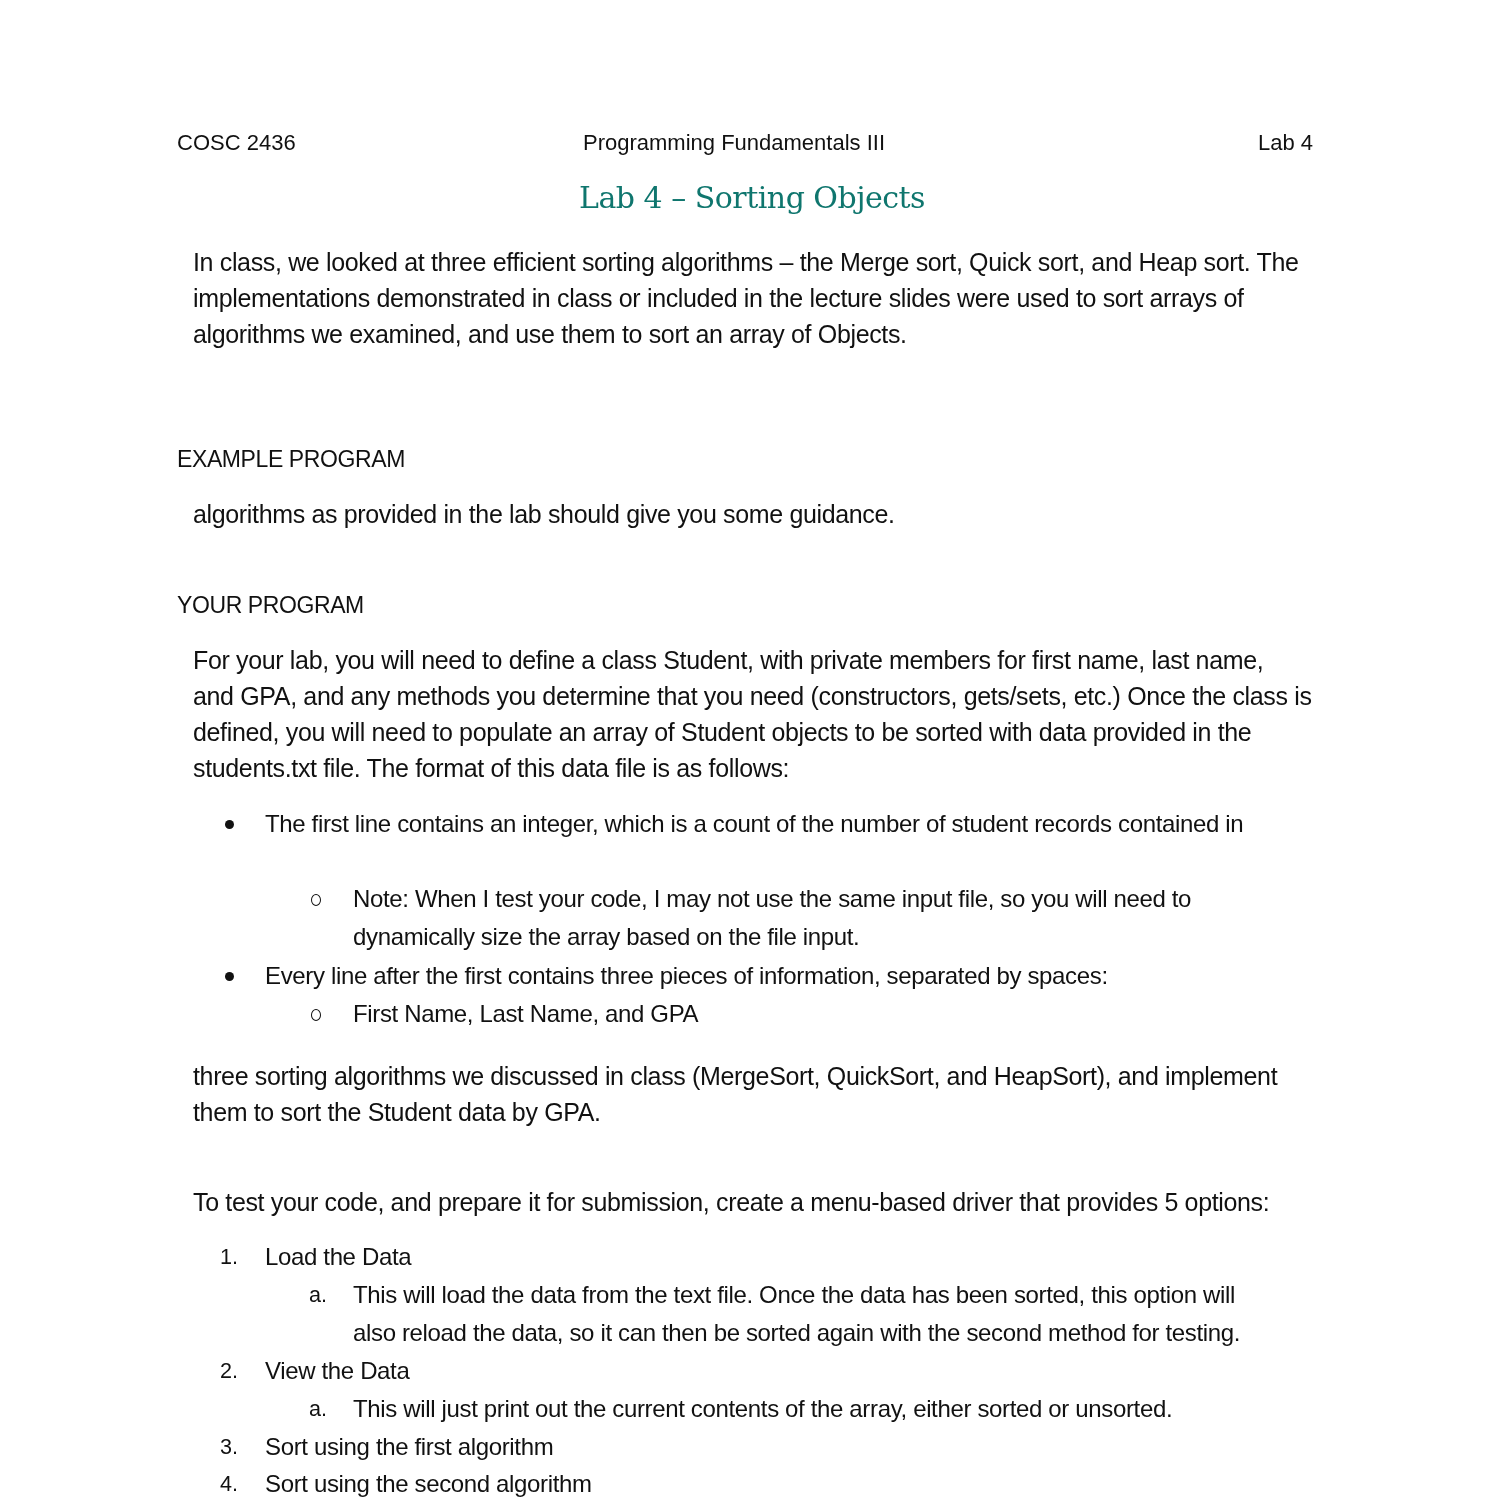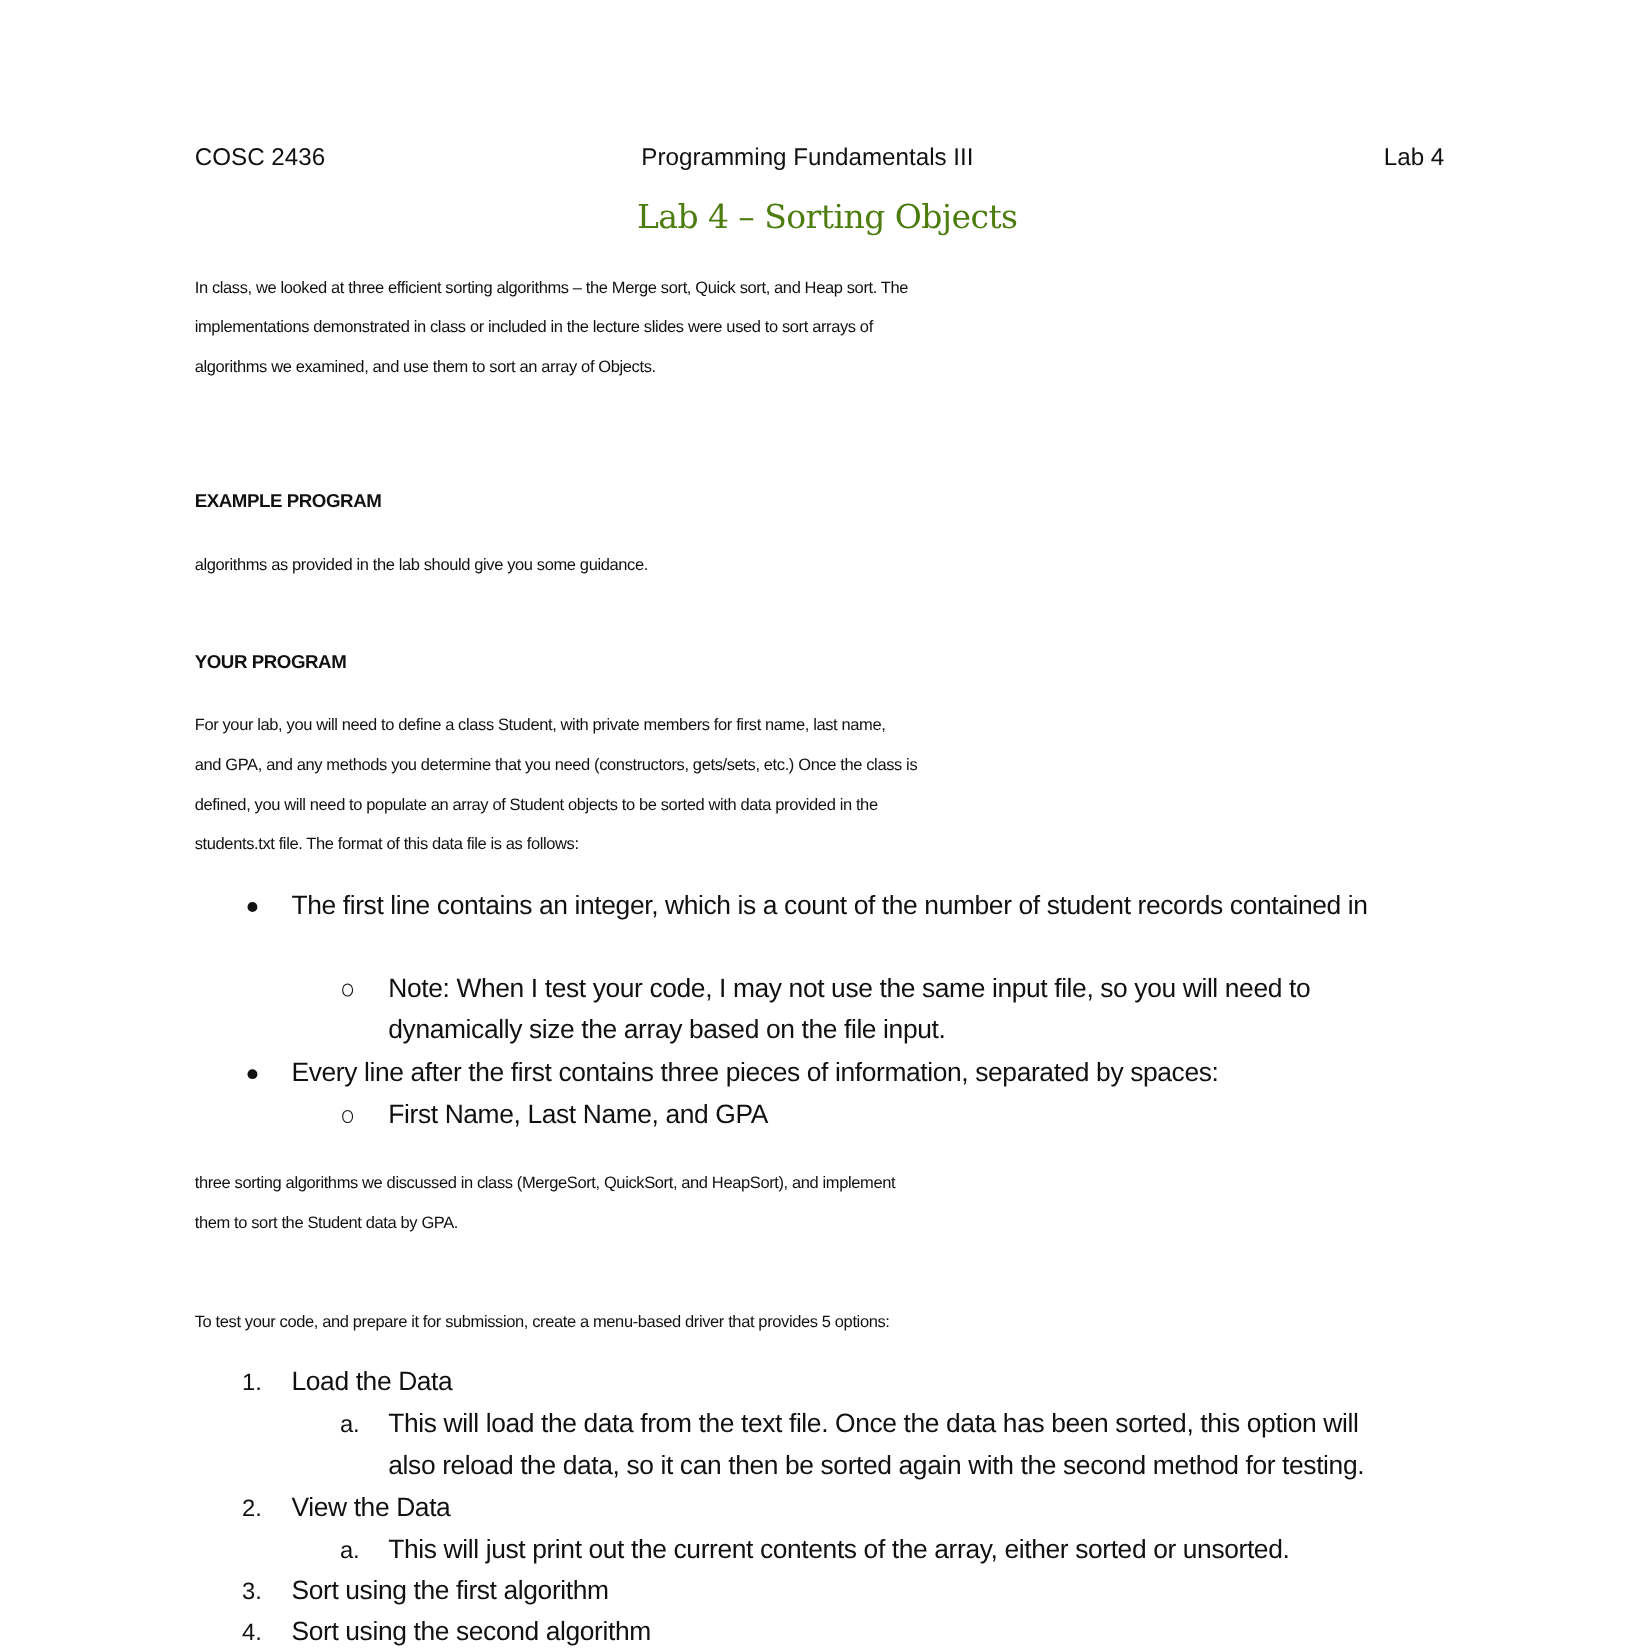--- a/index.html
+++ b/index.html
@@ -3,24 +3,24 @@
 <meta charset="utf-8">
 <style>
   html, body { margin: 0; padding: 0; background: #ffffff; }
   body { width: 1500px; height: 1500px; overflow: hidden; position: relative; color: #111; }
   .page { position: absolute; left: 177px; top: 0; width: 1140px; font-family: "Liberation Sans", sans-serif; }
   .hdr { position: absolute; top: 90px; left: 0; width: 1136px; height: 30px; font-size: 22px; }
   .hdr span { position: absolute; top: 0; white-space: nowrap; margin-top: 40px; }
   .hdr .l { left: 0; }
   .hdr .c { left: 406px; }
   .hdr .r { right: 0; }
-  .title { position: absolute; top: 180px; left: 0; width: 1150px; text-align: center; font-family: "DejaVu Serif", serif; font-size: 30px; color: #4d7c0f; letter-spacing: -0.5px; }
-  .p { position: absolute; left: 0; width: 1150px; font-size: 15px; line-height: 36px; letter-spacing: -0.35px; white-space: nowrap; }
+  .title { position: absolute; top: 180px; left: 0; width: 1150px; text-align: center; font-family: "DejaVu Serif", serif; font-size: 30px; color: #0f766e; letter-spacing: -0.5px; }
+  .p { position: absolute; left: 16px; width: 1150px; font-size: 25px; line-height: 36px; letter-spacing: -0.35px; white-space: nowrap; }
   .p div { height: 36px; }
-  .h { position: absolute; left: 0; font-size: 17px; font-weight: bold; letter-spacing: -0.4px; }
+  .h { position: absolute; left: 0; font-size: 23px; font-weight: normal; letter-spacing: -0.4px; }
   .li { position: absolute; font-size: 24px; line-height: 38px; letter-spacing: -0.35px; white-space: nowrap; }
   .mk { position: absolute; font-size: 21.6px; line-height: 38px; }
   .bullet { width: 9px; height: 9px; border-radius: 50%; background: #111; position: absolute; }
   .circ { position: absolute; width: 10px; height: 12px; border: 1.5px solid #111; border-radius: 50%; box-sizing: border-box; }
 </style>
 </head>
 <body>
 
 <div class="page">
 

